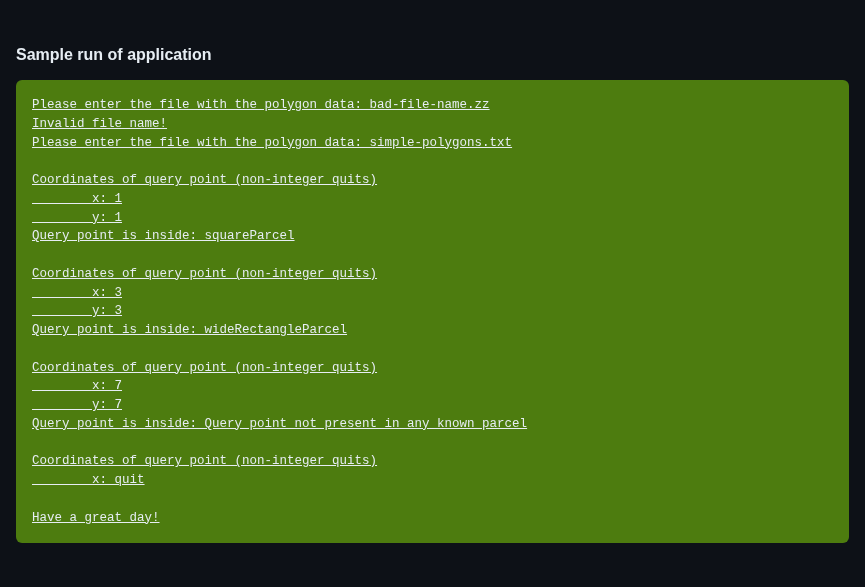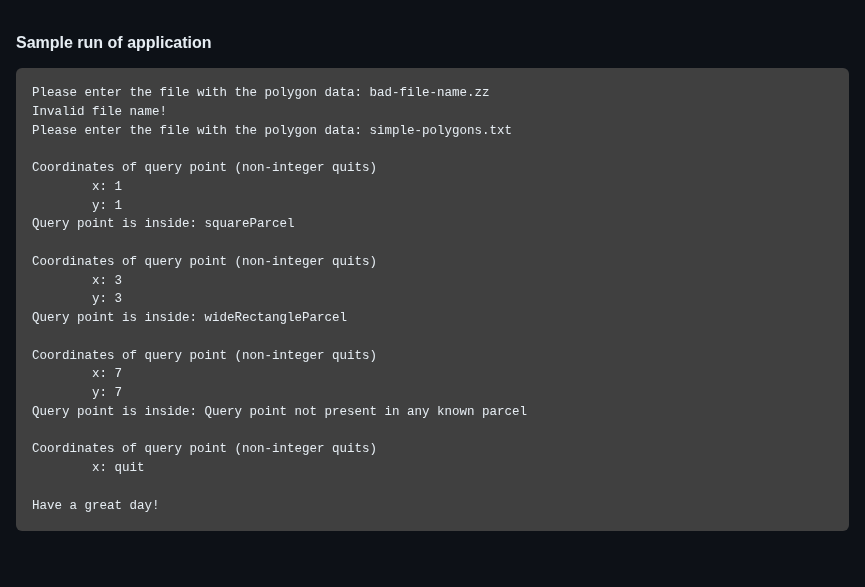--- a/index.html
+++ b/index.html
@@ -13,27 +13,28 @@
       font-family: -apple-system, BlinkMacSystemFont, "Segoe UI", Helvetica, Arial, sans-serif;
       padding: 16px;
       width: 865px;
       height: 587px;
     }
     .heading {
       font-size: 16px;
       font-weight: 600;
       color: #e6edf3;
       margin-bottom: 16px;
-      margin-top: 18px;
+      margin-top: 30px;
     }
     .code-block {
-      background-color: #404040;
+      background-color: #4d7c0f;
       border-radius: 6px;
       padding: 16px;
       overflow: auto;
+      text-decoration: underline;
     }
     .code-content {
       font-family: ui-monospace, SFMono-Regular, "SF Mono", Menlo, Consolas, "Liberation Mono", monospace;
       font-size: 12.5px;
       line-height: 1.5;
       color: #e6edf3;
       white-space: pre;
     }
   </style>
 </head>

